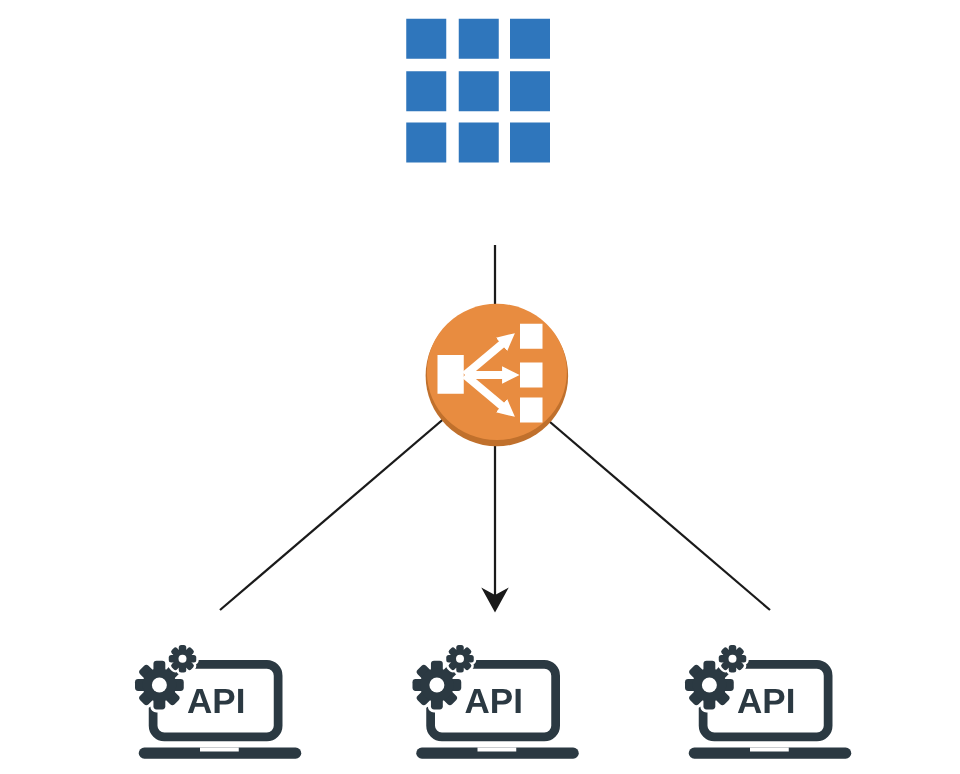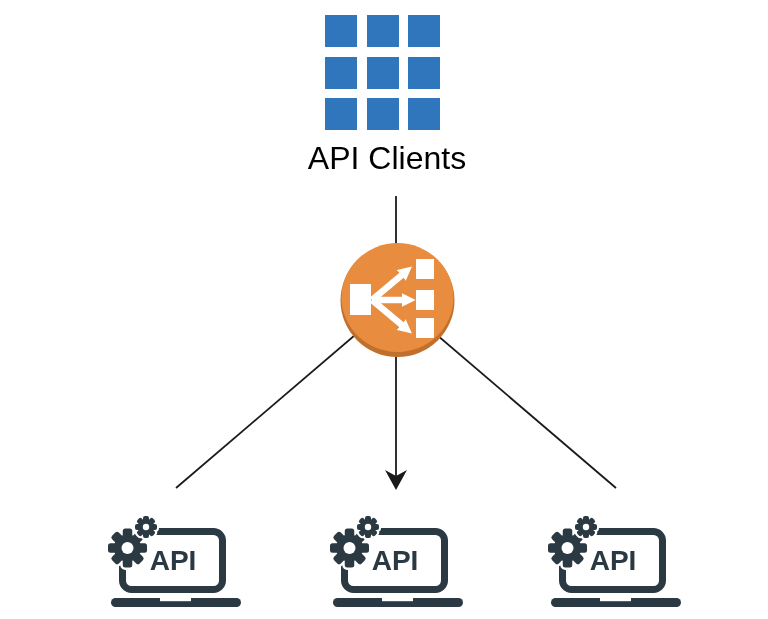--- a/index.html
+++ b/index.html
@@ -71,21 +71,20 @@
     <div class="grid-sq"></div>
     <div class="grid-sq"></div>
     <div class="grid-sq"></div>
     <div class="grid-sq"></div>
     <div class="grid-sq"></div>
     <div class="grid-sq"></div>
     <div class="grid-sq"></div>
     <div class="grid-sq"></div>
   </div>
 
-  <div class="abs clients-label">API Clients</div>
 
   <svg class="abs lb-icon" width="120" height="120" viewBox="338 240 120 120">
     <defs>
       <marker id="wa" viewBox="0 0 12 12" refX="2" refY="6" markerWidth="14" markerHeight="14" markerUnits="userSpaceOnUse" orient="auto">
         <path d="M0,0 L12,6 L0,12 Z" fill="#FFFFFF"></path>
       </marker>
     </defs>
     <ellipse cx="397.5" cy="300.5" rx="57" ry="56.5" fill="#C0702C"></ellipse>
     <ellipse cx="397.5" cy="297.5" rx="56" ry="54.5" fill="#E88C40"></ellipse>
     <rect x="350" y="284" width="21" height="31" fill="#FFFFFF"></rect>

